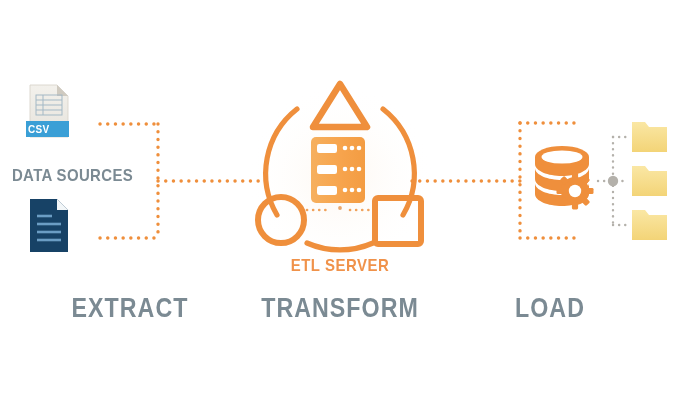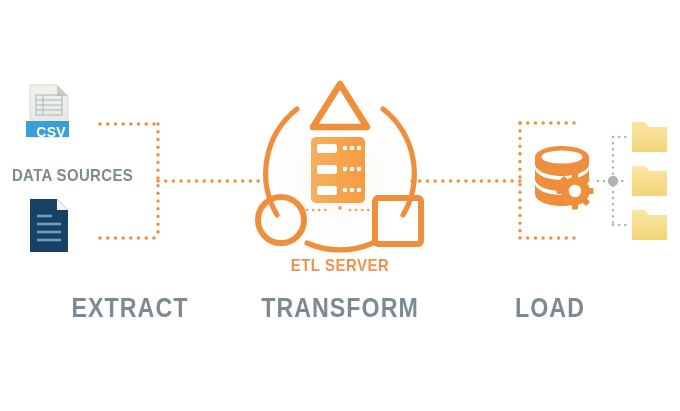--- a/index.html
+++ b/index.html
@@ -67,24 +67,24 @@
     letter-spacing: 0.6px;
     color: #f0924a;
     transform: scaleX(0.88);
     white-space: nowrap;
   }
   .csv-text {
     position: absolute;
     left: 28px;
     top: 124px;
     width: 38px;
-    text-align: right;
+    text-align: left;
     font-family: "Liberation Sans", sans-serif;
     font-weight: bold;
-    font-size: 14px;
+    font-size: 10px;
     color: #ffffff;
     letter-spacing: 0.3px;
   }
 </style>
 </head>
 <body>
 
 <div id="canvas">
 
   <svg class="svg-layer" viewBox="0 0 680 411">

